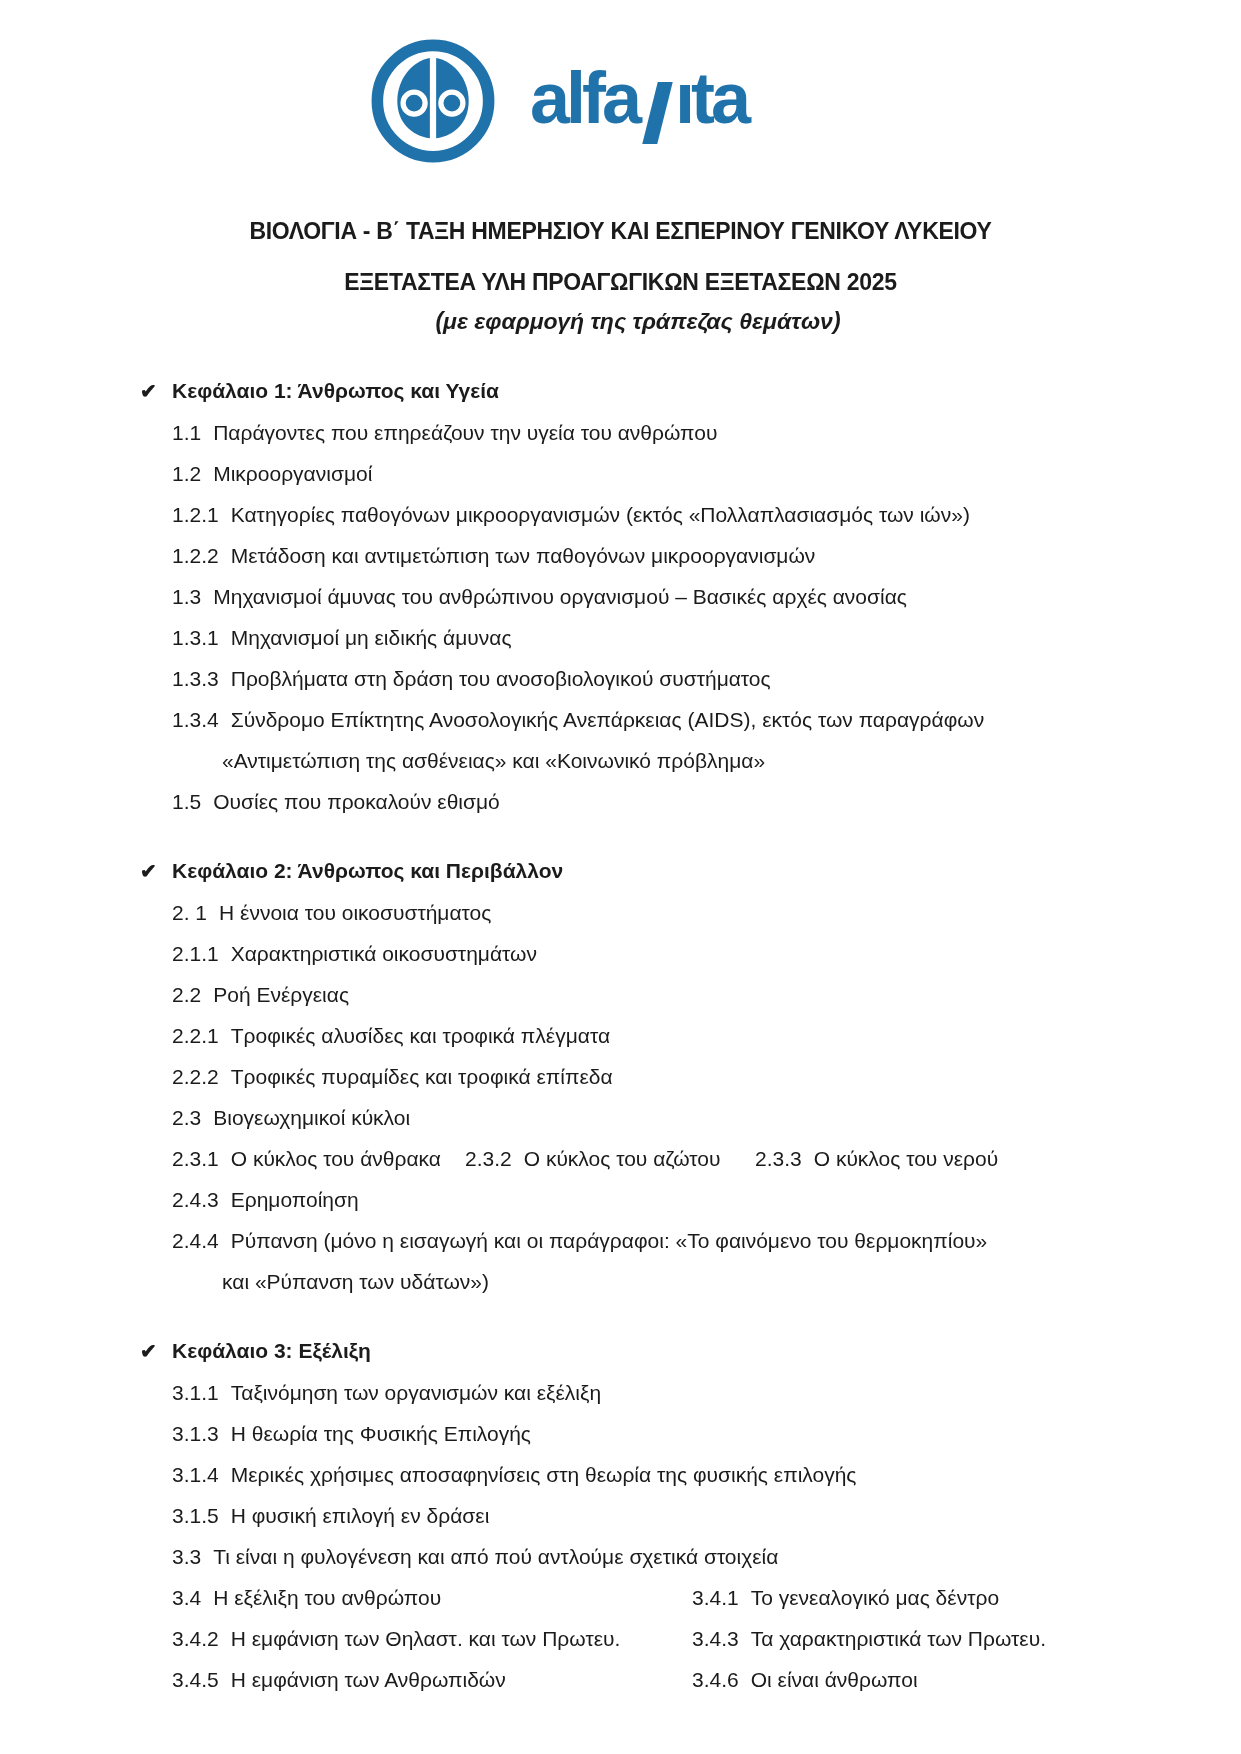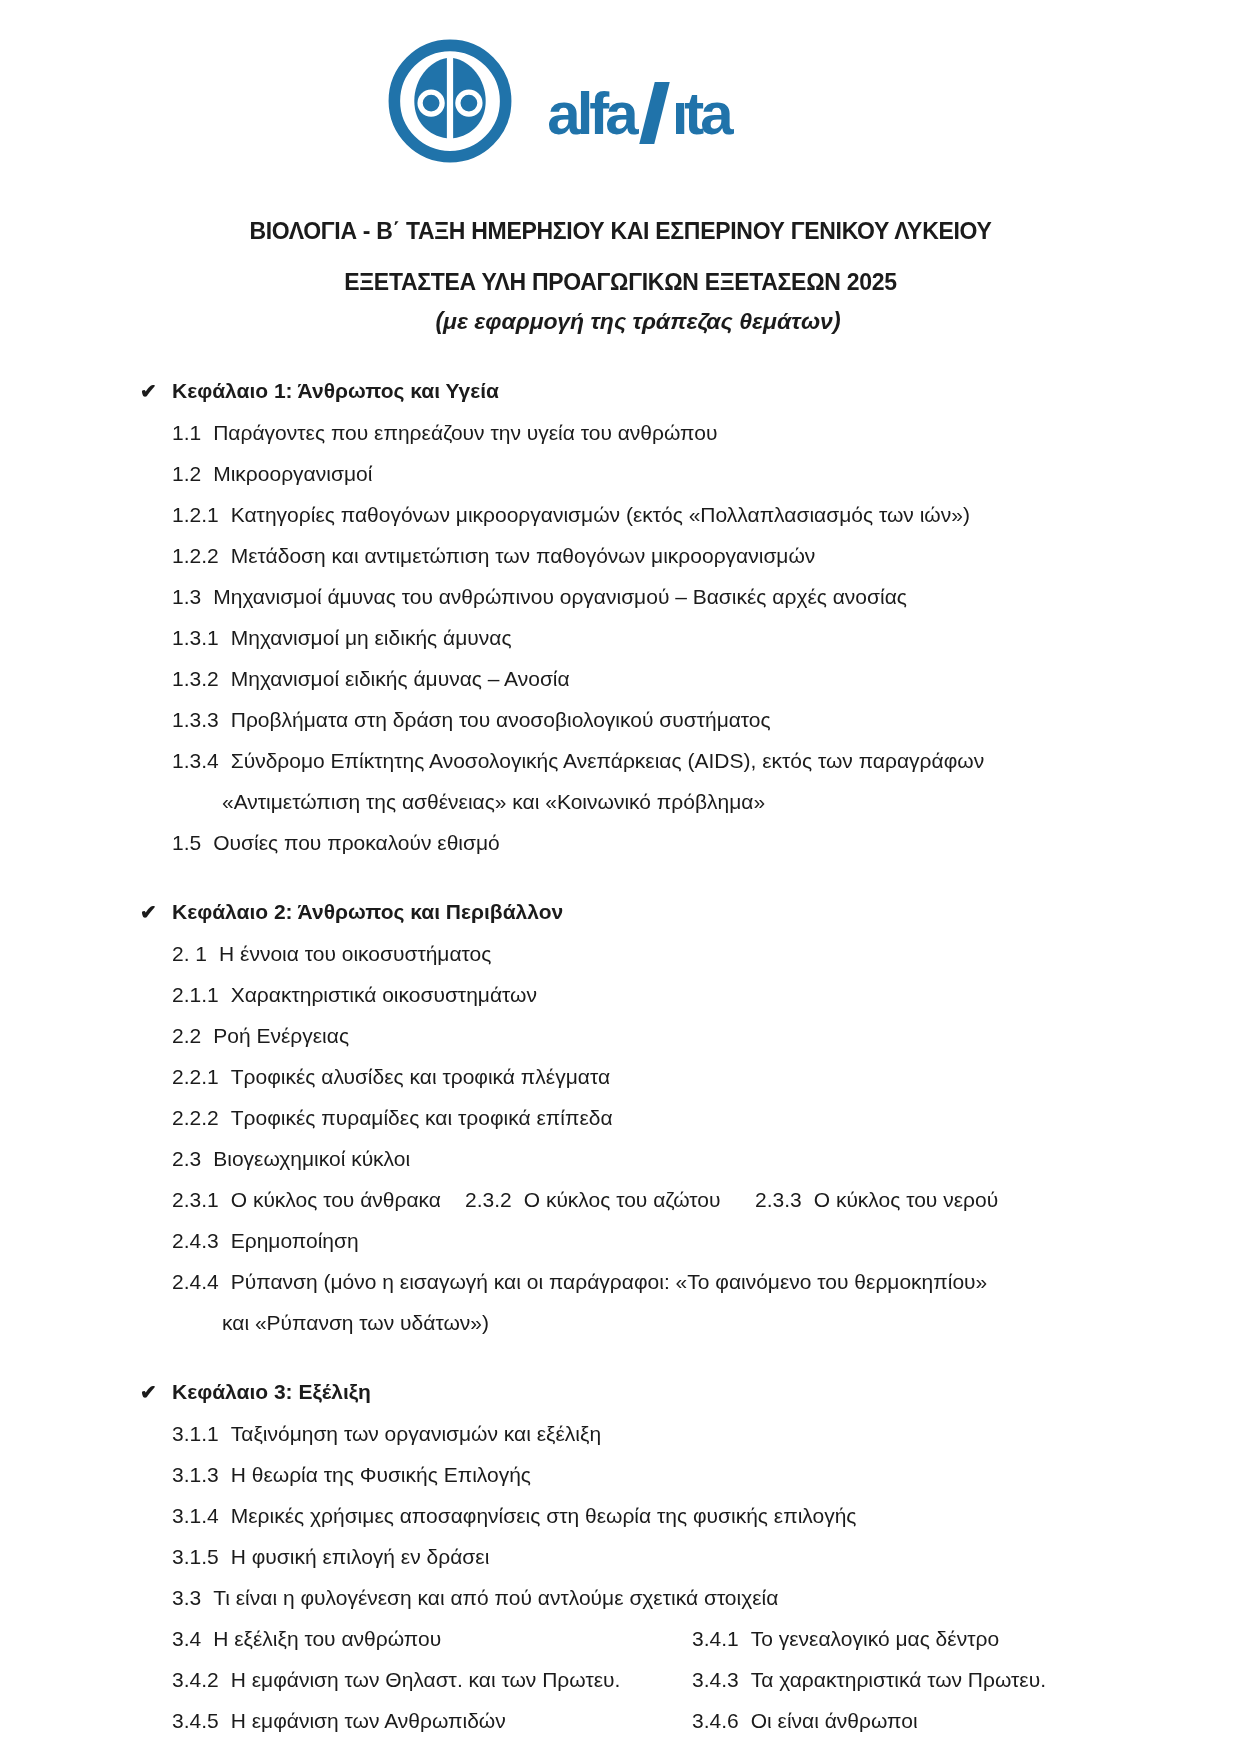--- a/index.html
+++ b/index.html
@@ -14,23 +14,23 @@
   }
   
   .logo-row {
     display:flex; align-items:center; justify-content:center;
     gap:34px;
     padding-top:38px;
     transform:translateX(-62px);
   }
   .owl { width:126px; height:126px; flex:0 0 auto; }
   .wordmark {
-    display:flex; align-items:flex-end;
+    display:flex; align-items:center;
     font-weight:bold;
-    font-size:60px;
+    font-size:72px;
     letter-spacing:-4px;
     color:var(--brand);
     line-height:1;
     padding-bottom:6px;
   }
   .wordmark .slash {
     display:inline-block;
     width:15px; height:62px;
     background:var(--brand);
     transform:skewX(-14deg);
@@ -87,21 +87,20 @@
       <div class="chapter-header">
         <span class="check">✔</span>
         <span>Κεφάλαιο 1: Άνθρωπος και Υγεία</span>
       </div>
       <div class="toc-line"><span class="seg"><span class="num">1.1</span><span class="txt">Παράγοντες που επηρεάζουν την υγεία του ανθρώπου</span></span></div>
       <div class="toc-line"><span class="seg"><span class="num">1.2</span><span class="txt">Μικροοργανισμοί</span></span></div>
       <div class="toc-line"><span class="seg"><span class="num">1.2.1</span><span class="txt">Κατηγορίες παθογόνων μικροοργανισμών (εκτός «Πολλαπλασιασμός των ιών»)</span></span></div>
       <div class="toc-line"><span class="seg"><span class="num">1.2.2</span><span class="txt">Μετάδοση και αντιμετώπιση των παθογόνων μικροοργανισμών</span></span></div>
       <div class="toc-line"><span class="seg"><span class="num">1.3</span><span class="txt">Μηχανισμοί άμυνας του ανθρώπινου οργανισμού – Βασικές αρχές ανοσίας</span></span></div>
       <div class="toc-line"><span class="seg"><span class="num">1.3.1</span><span class="txt">Μηχανισμοί μη ειδικής άμυνας</span></span></div>
-      <div class="toc-line"><span class="seg"><span class="num">1.3.2</span><span class="txt">Μηχανισμοί ειδικής άμυνας – Ανοσία</span></span></div>
       <div class="toc-line"><span class="seg"><span class="num">1.3.3</span><span class="txt">Προβλήματα στη δράση του ανοσοβιολογικού συστήματος</span></span></div>
       <div class="toc-line"><span class="seg"><span class="num">1.3.4</span><span class="txt">Σύνδρομο Επίκτητης Ανοσολογικής Ανεπάρκειας (AIDS), εκτός των παραγράφων</span></span></div>
       <div class="toc-line indent"><span class="seg"><span class="txt">«Αντιμετώπιση της ασθένειας» και «Κοινωνικό πρόβλημα»</span></span></div>
       <div class="toc-line"><span class="seg"><span class="num">1.5</span><span class="txt">Ουσίες που προκαλούν εθισμό</span></span></div>
       <div class="chapter-header">
         <span class="check">✔</span>
         <span>Κεφάλαιο 2: Άνθρωπος και Περιβάλλον</span>
       </div>
       <div class="toc-line"><span class="seg"><span class="num">2. 1</span><span class="txt">Η έννοια του οικοσυστήματος</span></span></div>
       <div class="toc-line"><span class="seg"><span class="num">2.1.1</span><span class="txt">Χαρακτηριστικά οικοσυστημάτων</span></span></div>

